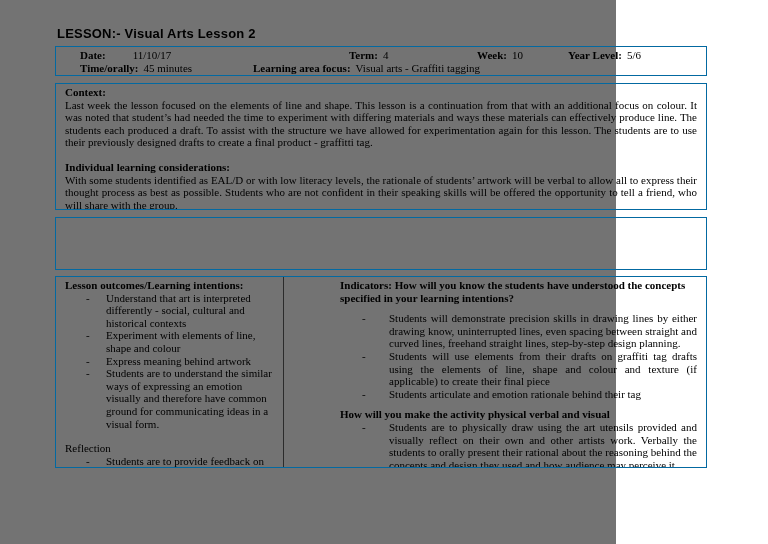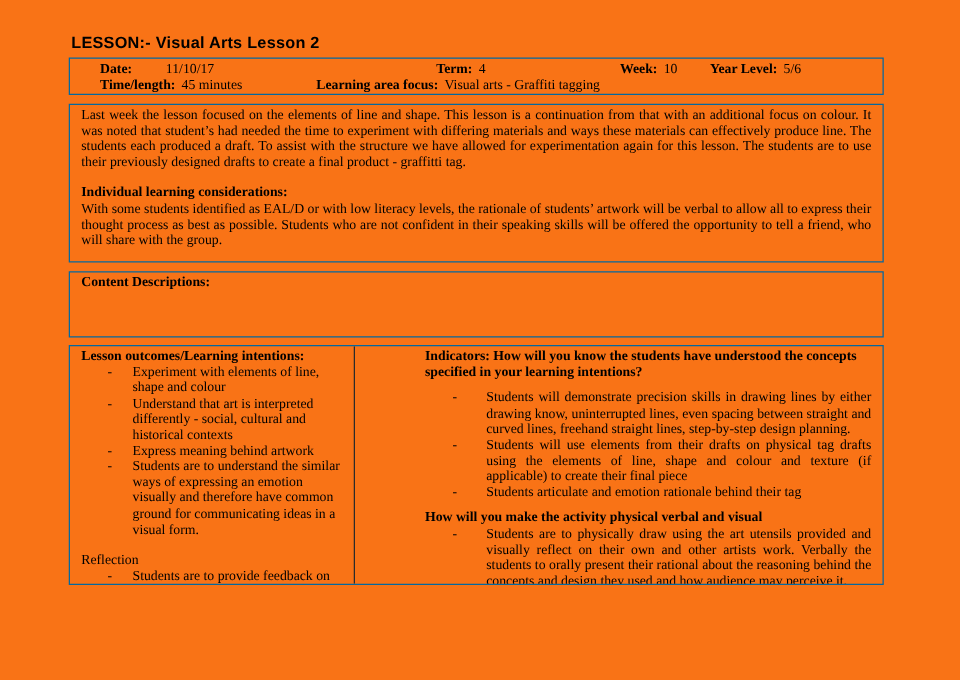--- a/index.html
+++ b/index.html
@@ -1,21 +1,21 @@
 <!DOCTYPE html>
 <html><head>
 <meta charset="utf-8">
 <style>
   html,body { margin:0; padding:0; }
   body {
     width:768px; height:544px; background:#ffffff;
     font-family:"Liberation Serif", serif; color:#000;
     overflow:hidden;
   }
-  .page { position:relative; width:768px; height:544px; background:#f97316; }
+  .page { position:relative; width:616px; height:544px; background:#737373; }
 
   .doc-title {
     position:absolute; left:57px; top:26px;
     font-family:"Liberation Sans", sans-serif;
     font-weight:bold; font-size:13px; letter-spacing:0.2px;
   }
 
   .box {
     position:absolute; left:55px; width:652px;
     border:1px solid #0369a1; box-sizing:border-box;
@@ -56,64 +56,64 @@
 
   <div class="doc-title">LESSON:- Visual Arts Lesson 2</div>
 
   <div class="box" id="box-header">
     <span class="h-item r1" style="left:24px;">
       <span class="lbl">Date:</span><span class="val" style="margin-left:27px;">11/10/17</span>
     </span>
     <span class="h-item r1" style="left:293px;text-align:center;">
       <span class="lbl">Term:</span><span class="val">4</span>
     </span>
-    <span class="h-item r1" style="left:440px;">
+    <span class="h-item r1" style="left:421px;">
       <span class="lbl">Week:</span><span class="val">10</span>
     </span>
     <span class="h-item r1" style="left:512px;">
       <span class="lbl">Year Level:</span><span class="val">5/6</span>
     </span>
     <span class="h-item r2" style="left:24px;">
-      <span class="lbl">Time/length:</span><span class="val">45 minutes</span>
+      <span class="lbl">Time/orally:</span><span class="val">45 minutes</span>
     </span>
     <span class="h-item r2" style="left:197px;">
       <span class="lbl">Learning area focus:</span><span class="val">Visual arts - Graffiti tagging</span>
     </span>
   </div>
 
   <div class="box" id="box-context">
+    <div class="bold">Context:</div>
     <div class="just">Last week the lesson focused on the elements of line and shape. This lesson is a continuation from that with an additional focus on colour. It was noted that student’s had needed the time to experiment with differing materials and ways these materials can effectively produce line. The students each produced a draft. To assist with the structure we have allowed for experimentation again for this lesson. The students are to use their previously designed drafts to create a final product - graffitti tag.</div>
     <div class="sp"></div>
     <div class="bold">Individual learning considerations:</div>
     <div class="just">With some students identified as EAL/D or with low literacy levels, the rationale of students’ artwork will be verbal to allow all to express their thought process as best as possible. Students who are not confident in their speaking skills will be offered the opportunity to tell a friend, who will share with the group.</div>
   </div>
 
   <div class="box" id="box-content">
-    <div class="bold">Content Descriptions:</div>
     <div class="sp"></div>
   </div>
 
   <div class="box" id="box-columns">
 
     <div class="col-left">
       <div class="bold">Lesson outcomes/Learning intentions:</div>
+      <div class="li">Understand that art is interpreted differently - social, cultural and historical contexts</div>
       <div class="li">Experiment with elements of line, shape and colour</div>
-      <div class="li">Understand that art is interpreted differently - social, cultural and historical contexts</div>
       <div class="li">Express meaning behind artwork</div>
       <div class="li">Students are to understand the similar ways of expressing an emotion visually and therefore have common ground for communicating ideas in a visual form.</div>
       <div class="sp"></div>
       <div>Reflection</div>
       <div class="li">Students are to provide feedback on each others tag -  reflect off other’s</div>
     </div>
 
     <div class="col-right">
       <div class="bold">Indicators:  How will you know the students have understood the concepts specified in your learning intentions?</div>
       <div class="sp-sm"></div>
       <div class="li just">Students will demonstrate precision skills in drawing lines by either drawing know, uninterrupted lines, even spacing between straight and curved lines, freehand straight lines, step-by-step design planning.</div>
-      <div class="li just">Students will use elements from their drafts on physical tag drafts using the elements of line, shape and colour and texture (if applicable) to create their final piece</div>
+      <div class="li just">Students will use elements from their drafts on graffiti tag drafts using the elements of line, shape and colour and texture (if applicable) to create their final piece</div>
       <div class="li">Students articulate and emotion rationale behind their tag</div>
       <div class="sp-sm"></div>
       <div class="bold">How will you make the activity physical verbal and visual</div>
       <div class="li just">Students are to physically draw using the art utensils provided and visually reflect on their own and other artists work. Verbally the students to orally present their rational about the reasoning behind the concepts and design they used and how audience may perceive it.</div>
       <div class="bold">Assessment for/as/of learning:</div>
 
     </div>
 
   </div>
 

